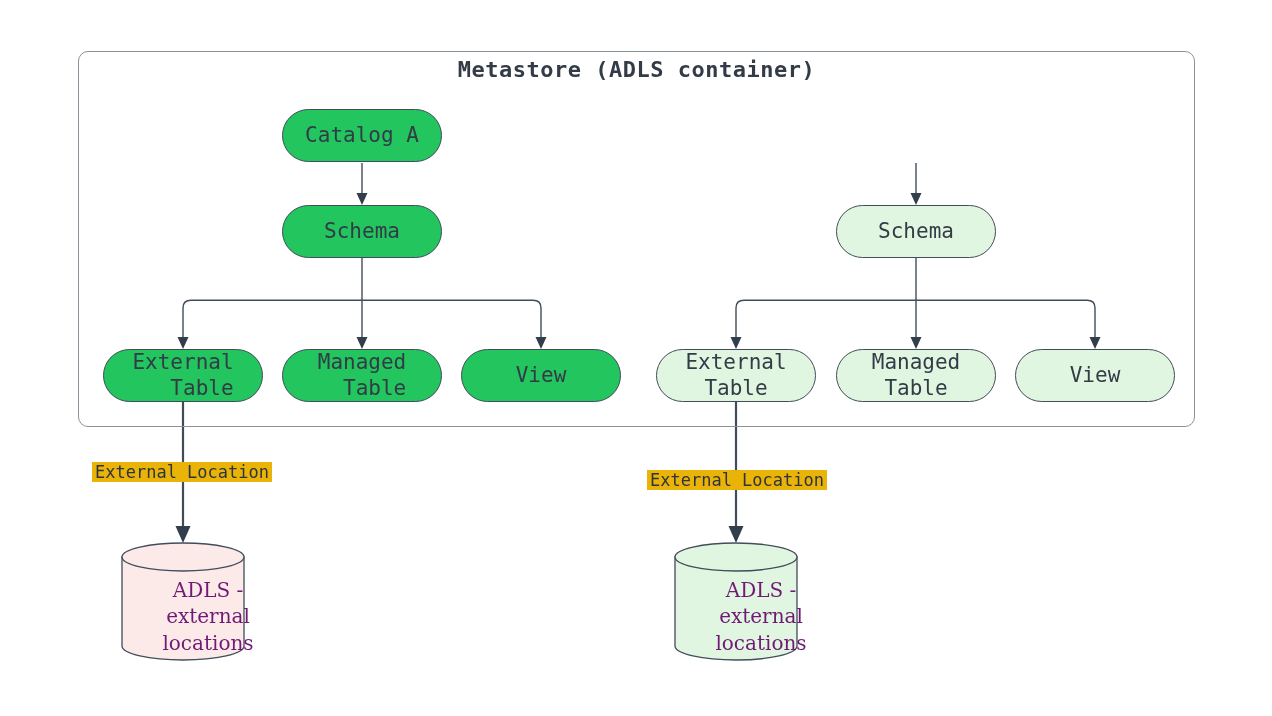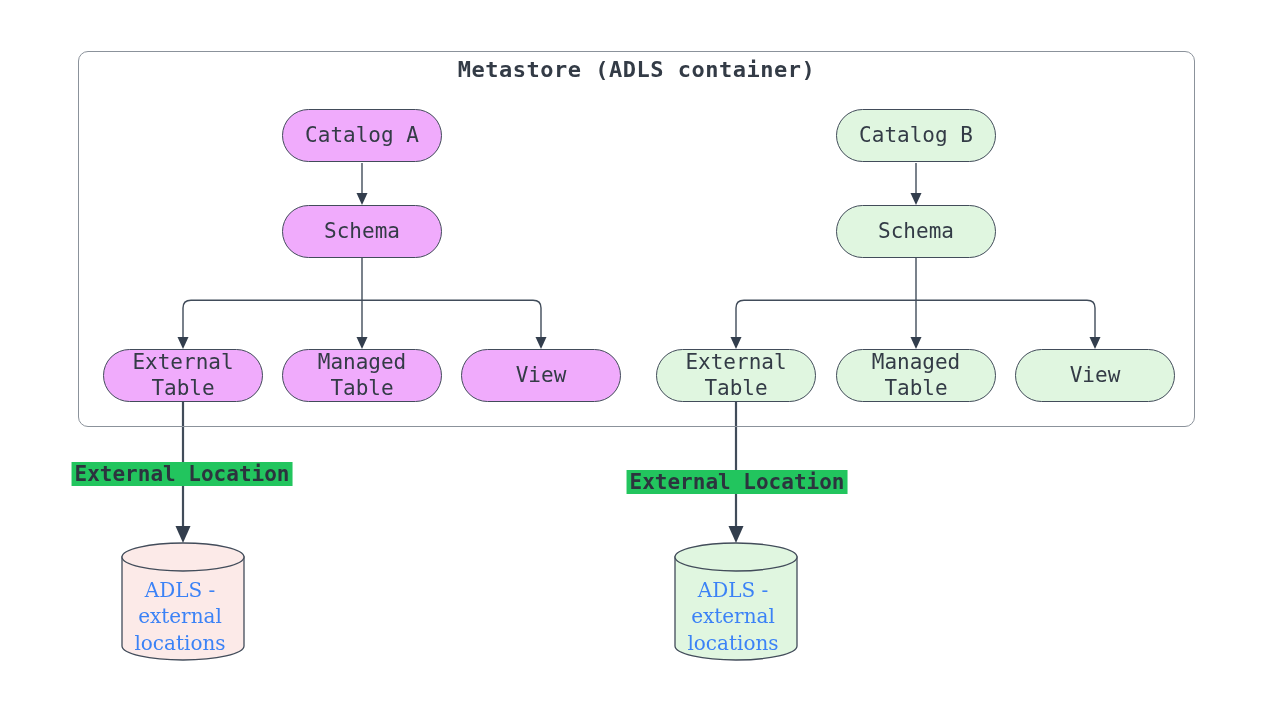--- a/index.html
+++ b/index.html
@@ -42,41 +42,42 @@
     box-sizing: border-box;
     display: flex;
     align-items: center;
     justify-content: center;
     text-align: center;
     font-size: 21px;
     line-height: 1.22;
     color: #333b46;
     white-space: pre-line;
   }
-  .pink  { background: #f0abfc; }
+  .pink  { background: #22c55e; text-align: right; }
   .green { background: #e0f6e0; }
   .edge-label {
     position: absolute;
     transform: translateX(-50%);
-    background: #22c55e;
+    background: #eab308;
     padding: 0 3px;
-    font-weight: bold;
-    font-size: 21px;
+    font-weight: normal;
+    font-size: 17px;
     color: #2c343e;
     white-space: nowrap;
   }
   .cyl-label {
     position: absolute;
     width: 116px;
     text-align: center;
     font-family: "DejaVu Serif", serif;
     font-size: 20px;
     line-height: 1.32;
-    color: #3b82f6;
+    color: #701a75;
     white-space: pre-line;
+    margin-left: 28px;
   }
 </style>
 </head>
 <body>
 
 <div class="canvas">
 
   <svg class="diagram-svg" viewBox="0 0 1272 716">
     <g stroke="#414c5a" stroke-width="1.4" fill="none">
       <path d="M362,163 V193"></path>
@@ -121,21 +122,20 @@
   </div>
 
   <div class="node pink" style="left:282px; top:109px;">Catalog A</div>
   <div class="node pink" style="left:282px; top:205px;">Schema</div>
   <div class="node pink" style="left:103px; top:349px;">External
 Table</div>
   <div class="node pink" style="left:282px; top:349px;">Managed
 Table</div>
   <div class="node pink" style="left:461px; top:349px;">View</div>
 
-  <div class="node green" style="left:836px; top:109px;">Catalog B</div>
   <div class="node green" style="left:836px; top:205px;">Schema</div>
   <div class="node green" style="left:656px; top:349px;">External
 Table</div>
   <div class="node green" style="left:836px; top:349px;">Managed
 Table</div>
   <div class="node green" style="left:1015px; top:349px;">View</div>
 
   <div class="edge-label" style="left:182px; top:462px;">External Location</div>
   <div class="edge-label" style="left:737px; top:470px;">External Location</div>
 

